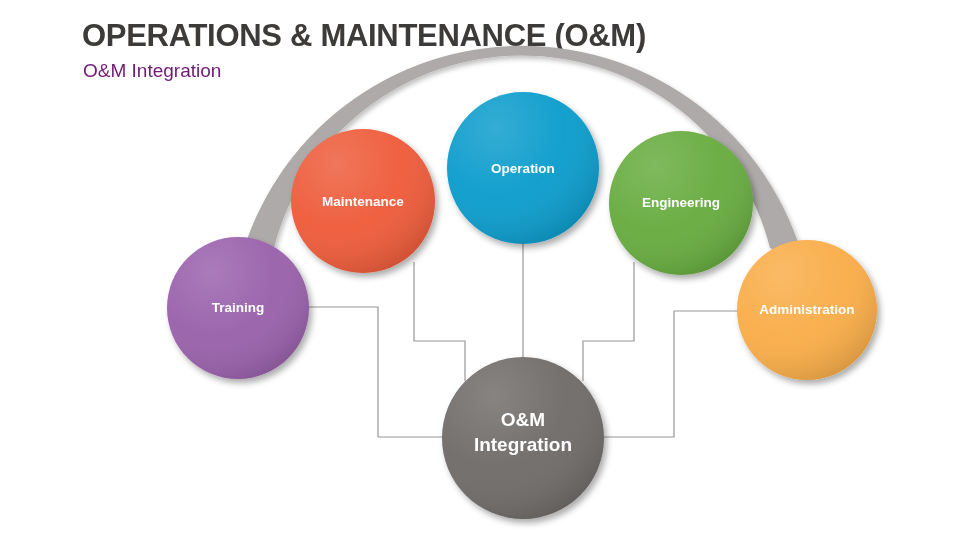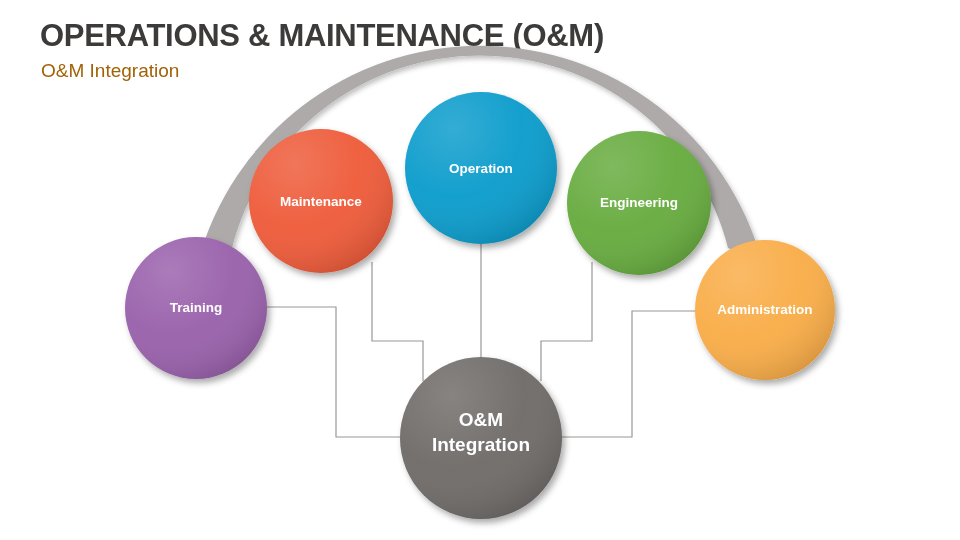--- a/index.html
+++ b/index.html
@@ -11,40 +11,41 @@
     width: 960px;
     height: 540px;
     overflow: hidden;
     font-family: "Liberation Sans", sans-serif;
   }
   #slide {
     position: relative;
     width: 764px;
     height: 540px;
     background: #ffffff;
+    margin-left: 42px;
   }
 
   
   #title {
     position: absolute;
     left: 40px;
     top: 18px;
     font-size: 31px;
     font-weight: bold;
     letter-spacing: -0.3px;
     color: #3d3b3a;
     white-space: nowrap;
   }
   #subtitle {
     position: absolute;
     left: 41px;
     top: 60px;
     font-size: 19px;
     font-weight: normal;
-    color: #a16207;
+    color: #701a75;
     white-space: nowrap;
   }
 
   
   #canvas {
     position: absolute;
     left: 0;
     top: 0;
     width: 960px;
     height: 540px;

